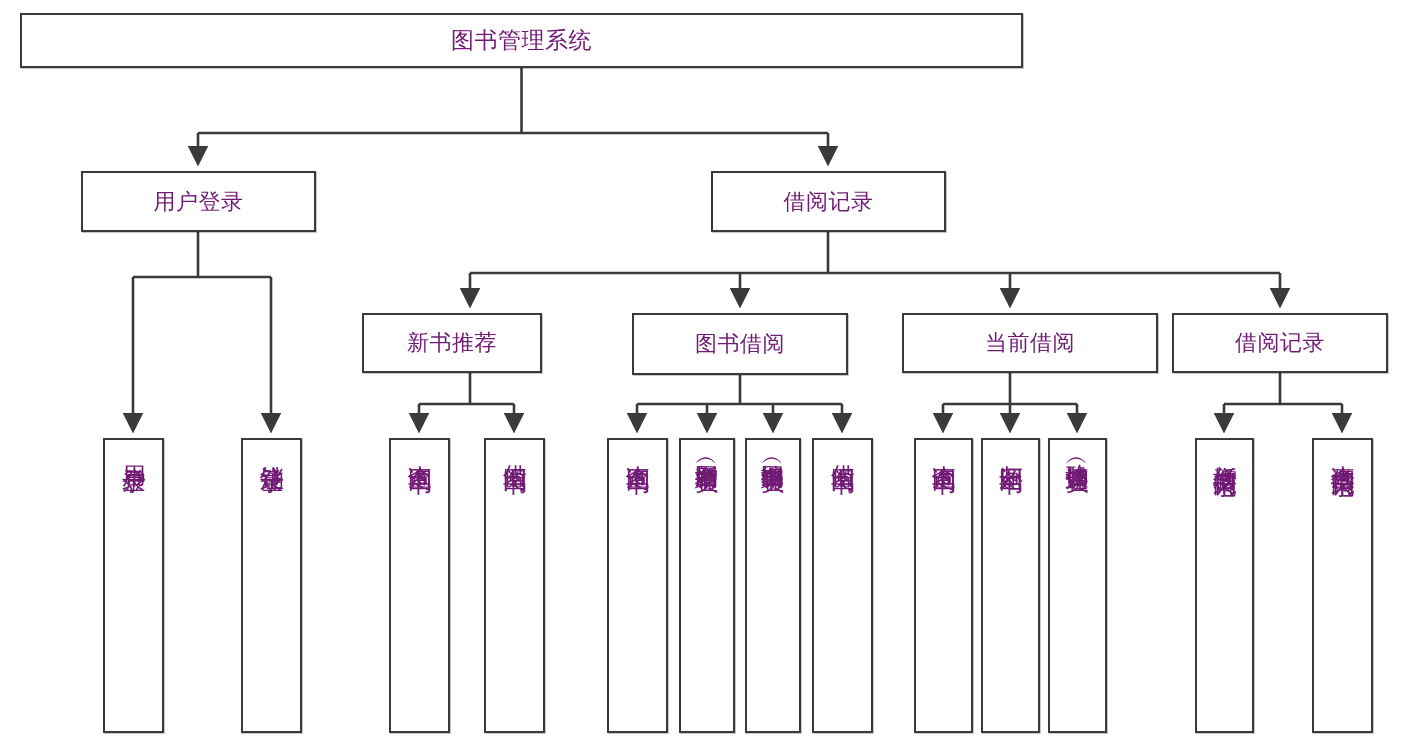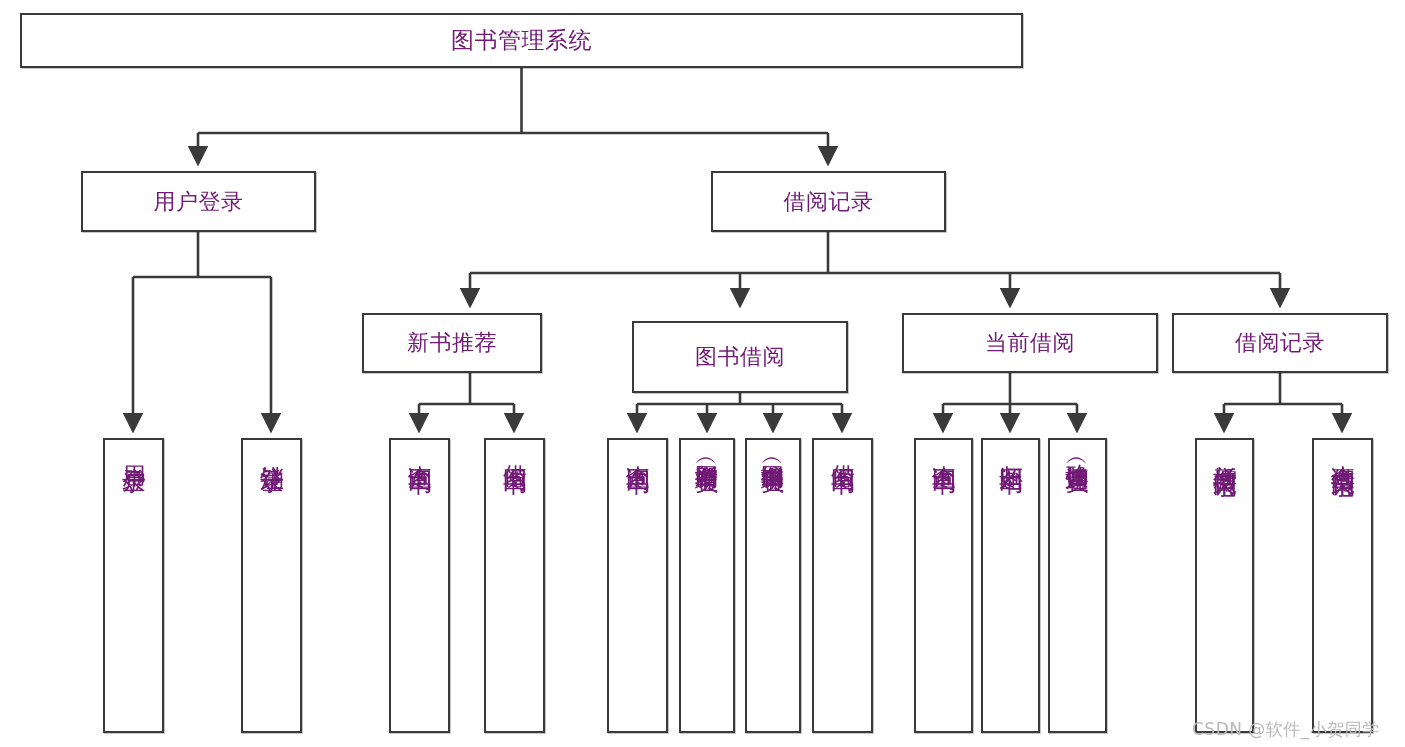--- a/index.html
+++ b/index.html
@@ -139,21 +139,21 @@
   <div class="node horiz" style="left:81px; top:171px; width:235px; height:61px;">
     <span class="label">用户登录</span>
   </div>
   <div class="node horiz" style="left:711px; top:171px; width:235px; height:61px;">
     <span class="label">借阅记录</span>
   </div>
 
   <div class="node horiz" style="left:362px; top:313px; width:180px; height:60px;">
     <span class="label">新书推荐</span>
   </div>
-  <div class="node horiz" style="left:632px; top:313px; width:216px; height:72px;margin-top:8px;">
+  <div class="node horiz" style="left:632px; top:313px; width:216px; height:62px;">
     <span class="label">图书借阅</span>
   </div>
   <div class="node horiz" style="left:902px; top:313px; width:256px; height:60px;">
     <span class="label">当前借阅</span>
   </div>
   <div class="node horiz" style="left:1172px; top:313px; width:216px; height:60px;">
     <span class="label">借阅记录</span>
   </div>
 
   <div class="node vert" style="left:103px; top:438px; width:61px; height:295px;">
@@ -193,15 +193,14 @@
     <span class="label">确认归还（管理员）</span>
   </div>
 
   <div class="node vert" style="left:1195px; top:438px; width:59px; height:295px;">
     <span class="label">新增借阅记录</span>
   </div>
   <div class="node vert" style="left:1312px; top:438px; width:61px; height:295px;">
     <span class="label">查询借阅记录</span>
   </div>
 
-  <div class="watermark" style="left:1192px; top:718px;">CSDN @软件_小贺同学</div>
 
 </div>
 
 </body></html>

